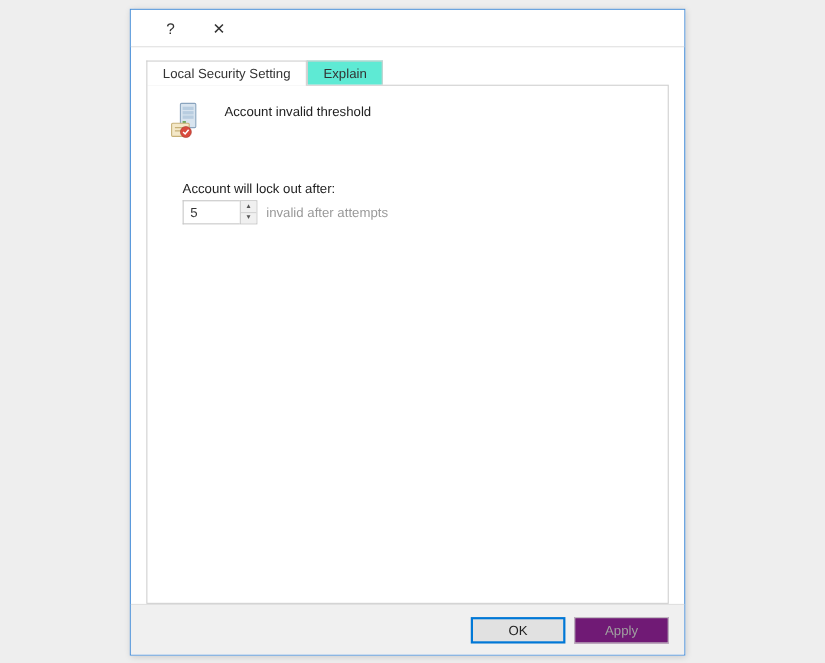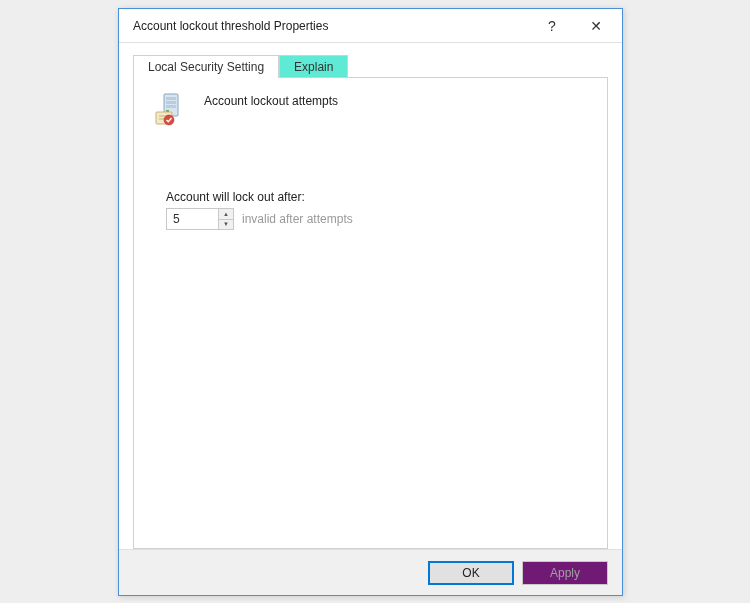--- a/index.html
+++ b/index.html
@@ -99,21 +99,21 @@
       width: 36px;
       height: 36px;
       position: relative;
     }
     .policy-title {
       font-size: 12px;
       color: #222;
       padding-top: 2px;
     }
     .setting-block {
-      margin-top: 62px;
+      margin-top: 36px;
       margin-left: 12px;
     }
     .setting-label {
       font-size: 12px;
       color: #222;
       margin-bottom: 4px;
     }
     .setting-row {
       display: flex;
       align-items: center;
@@ -188,21 +188,20 @@
       background: #701a75;
       border: 1px solid #c8c8c8;
     }
   </style>
 </head>
 <body>
 
 <div class="dialog">
 
   <div class="titlebar">
-    <span class="titlebar-text">Account lockout threshold Properties</span>
     <div class="titlebar-btn">
       <span>?</span>
     </div>
     <div class="titlebar-btn">
       <span class="close-x">✕</span>
     </div>
   </div>
 
   <div class="dialog-body">
 
@@ -221,21 +220,21 @@
             <rect x="12" y="9" width="10" height="3" fill="#b8cde0"></rect>
             <rect x="12" y="13" width="10" height="3" fill="#b8cde0"></rect>
             <rect x="12" y="18" width="3" height="3" fill="#6fa85d"></rect>
             <rect x="2" y="20" width="16" height="12" rx="1" fill="#f4e8c8" stroke="#c7b178" stroke-width="1"></rect>
             <line x1="5" y1="24" x2="15" y2="24" stroke="#c7b178" stroke-width="1"></line>
             <line x1="5" y1="27" x2="15" y2="27" stroke="#c7b178" stroke-width="1"></line>
             <circle cx="15" cy="28" r="5" fill="#d94b3e" stroke="#a02e24" stroke-width="0.5"></circle>
             <path d="M 12.5 28 L 14.3 29.8 L 17.5 26" stroke="#ffffff" stroke-width="1.4" fill="none"></path>
           </svg>
         </div>
-        <div class="policy-title">Account lockout attempts</div>
+        <div class="policy-title">Account invalid threshold</div>
       </div>
 
       <div class="setting-block">
         <div class="setting-label">Account will lock out after:</div>
         <div class="setting-row">
           <div class="spinner">
             <input class="spinner-input" value="5" style="">
             <div class="spinner-buttons">
               <div class="spin-btn">▲</div>
               <div class="spin-btn">▼</div>

